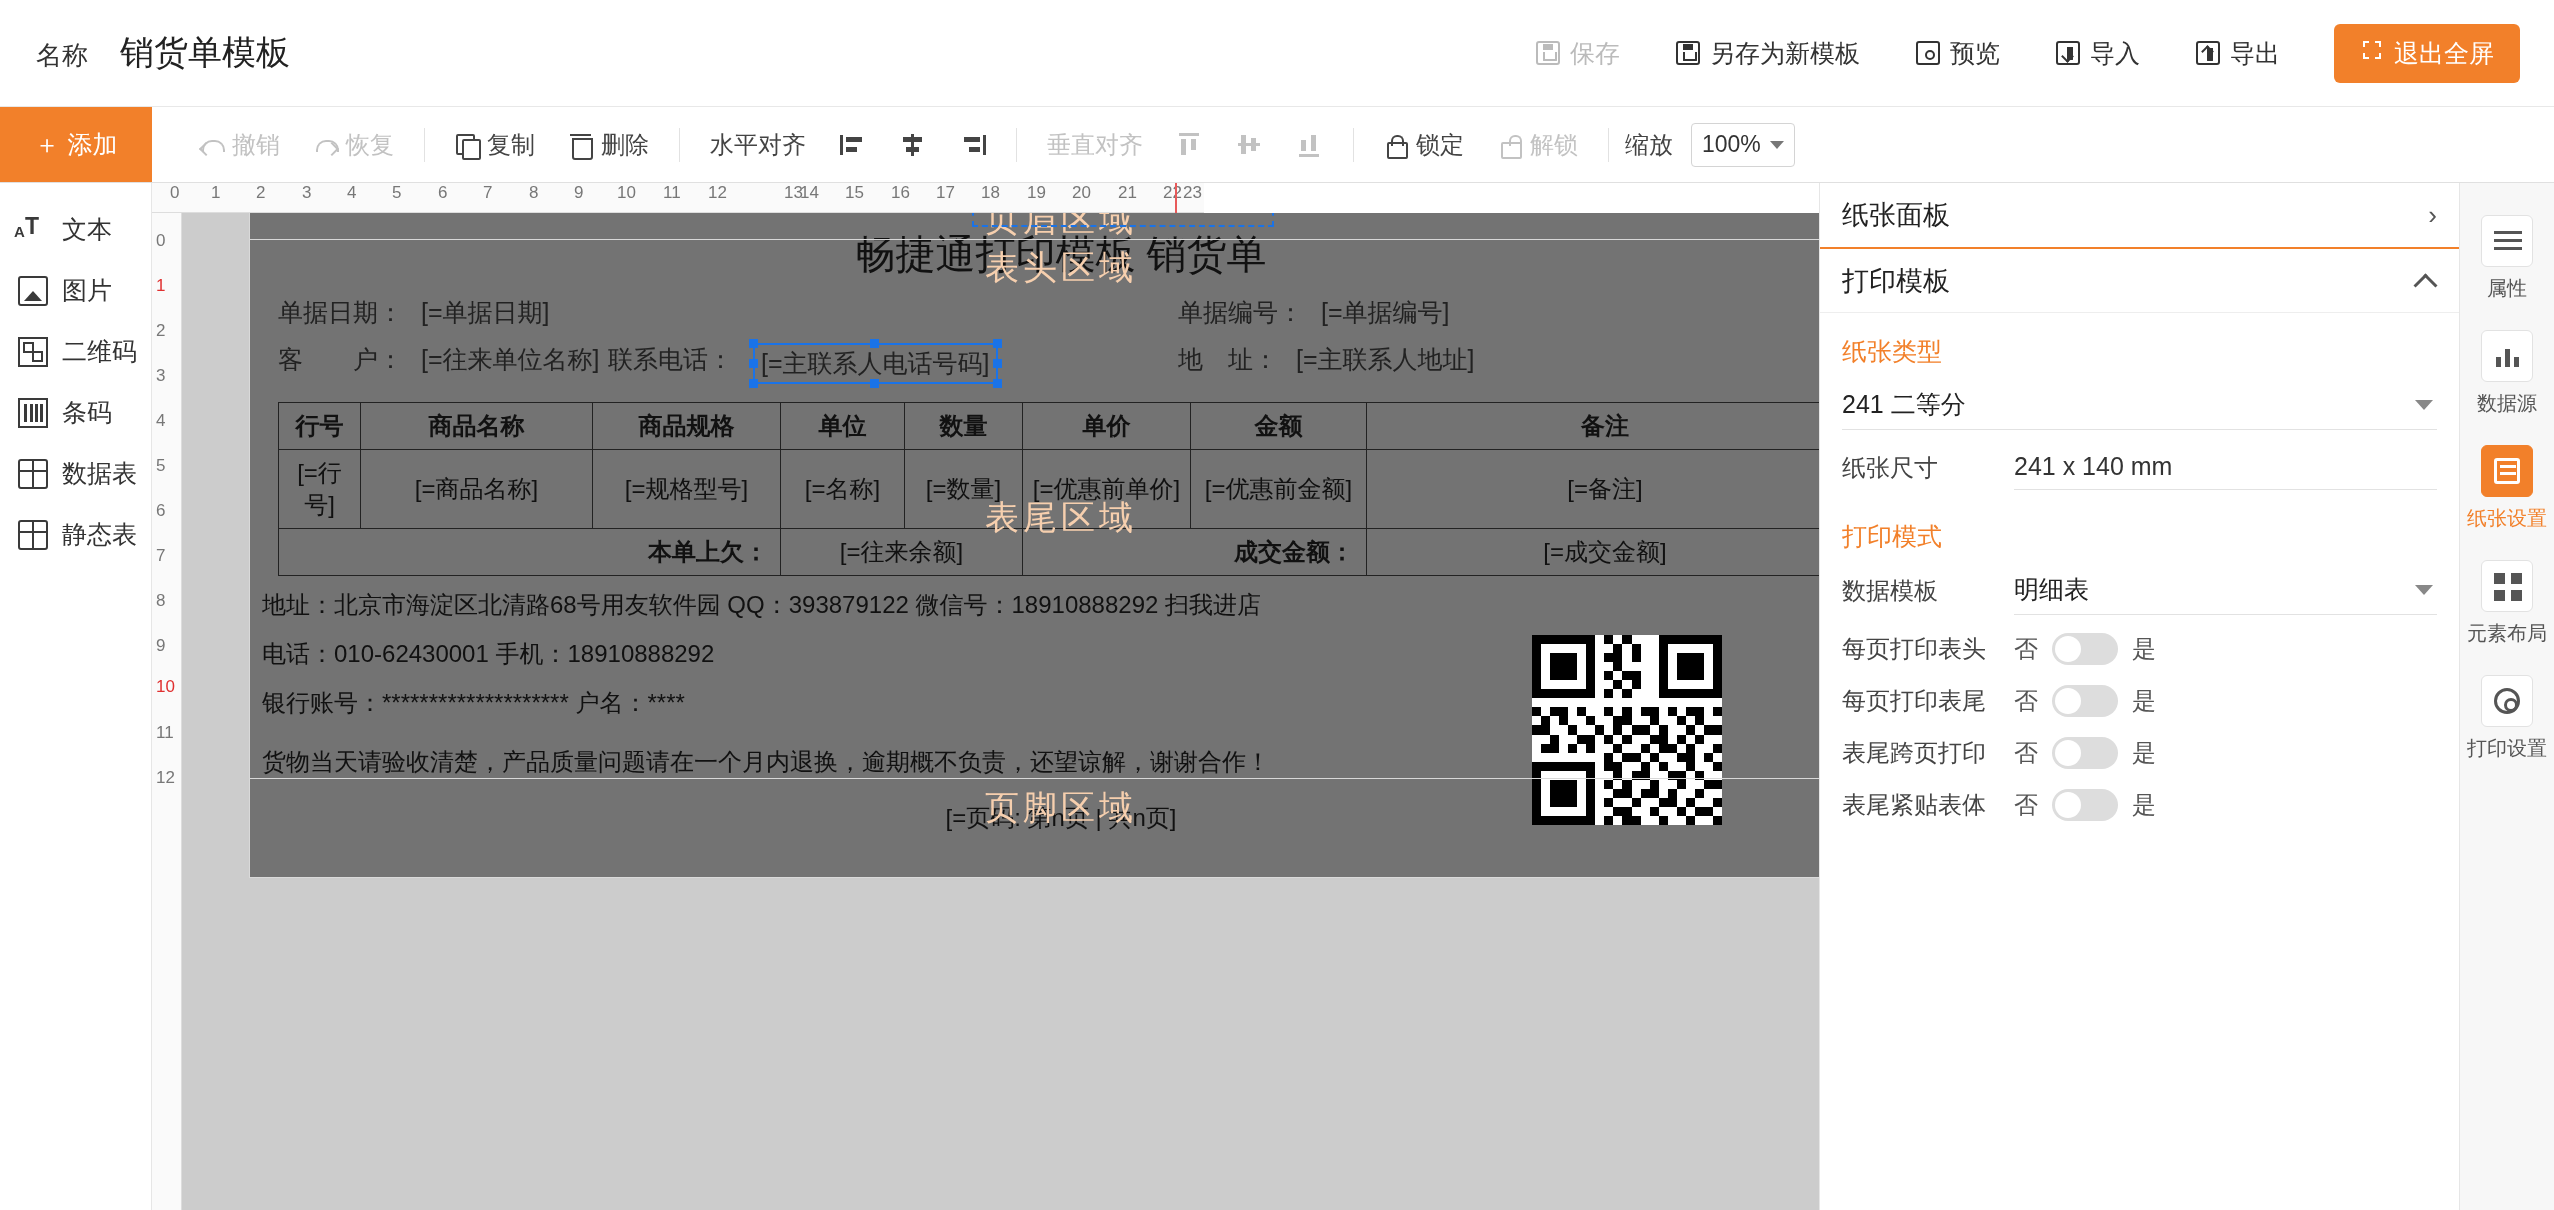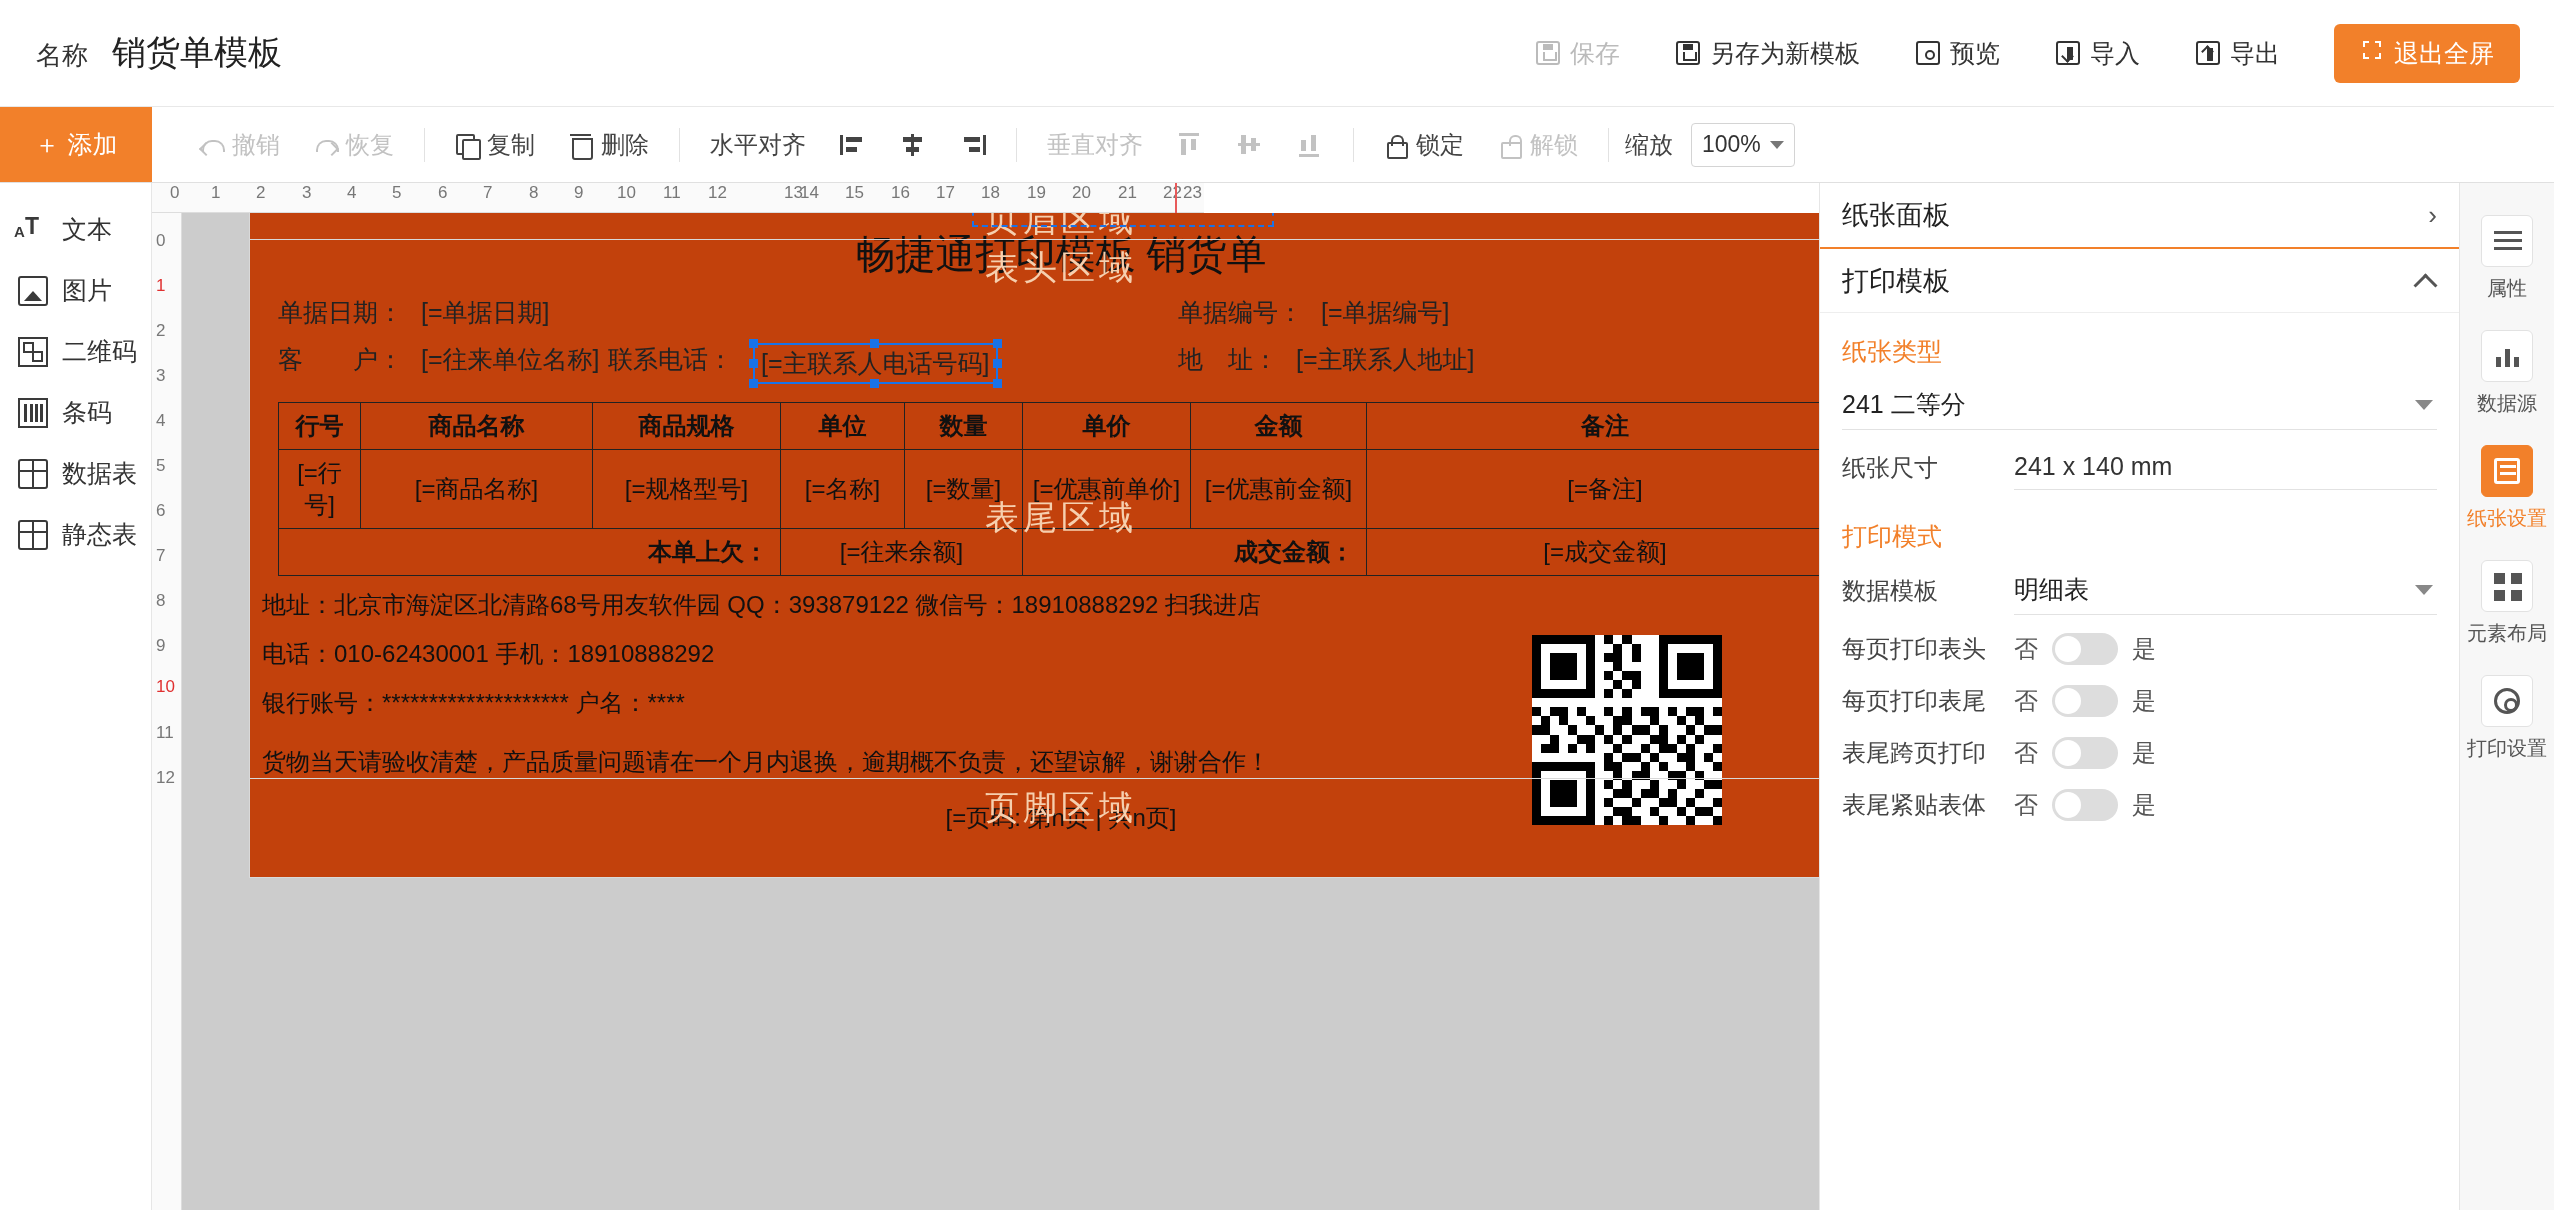--- a/index.html
+++ b/index.html
@@ -12,21 +12,21 @@
   .app { position: relative; width: 2554px; height: 1210px; }
 
   
   .topbar {
     position: absolute; top: 0; left: 0; width: 2554px; height: 107px;
     background: #ffffff; border-bottom: 1px solid #e8e8e8;
     display: flex; align-items: center;
   }
   .topbar-left { display: flex; align-items: baseline; padding-left: 36px; }
   .label-name { font-size: 26px; color: #333; }
-  .doc-title { font-size: 34px; color: #222; margin-left: 24px; font-weight: 400; }
+  .doc-title { font-size: 34px; color: #222; margin-left: 32px; font-weight: 400; }
   .topbar-right { margin-left: auto; display: flex; align-items: center; padding-right: 34px; gap: 24px; }
   .tb-btn {
     display: flex; align-items: center; gap: 10px;
     font-size: 25px; color: #333; padding: 10px 16px; border-radius: 4px; cursor: pointer;
     background: transparent; border: none;
   }
   .tb-btn.disabled { color: #bbb; cursor: default; }
   .tb-btn .ic { display: inline-block; width: 24px; height: 24px; position: relative; }
   .ic-box { border: 2px solid currentColor; border-radius: 3px; }
   .ic-box::after {
@@ -188,21 +188,21 @@
   }
 
   
   .canvas {
     position: absolute; top: 213px; left: 182px; right: 735px; bottom: 0;
     background: #cccccc; overflow: hidden;
   }
   .binder { position: absolute; left: -42px; top: 0; width: 60px; height: 100%; }
   .page {
     position: absolute; left: 68px; top: -48px; width: 1622px; height: 712px;
-    background: #c2410c; box-shadow: 0 0 0 1px #d9d9d9;
+    background: #737373; box-shadow: 0 0 0 1px #d9d9d9;
   }
   .wm {
     position: absolute; left: 0; width: 100%; text-align: center;
     color: #f6cfae; font-size: 34px; letter-spacing: 4px; pointer-events: none;
   }
   .page .divline { position: absolute; left: 0; width: 100%; height: 1px; background: #d8d8d8; }
 
   .doc-h1 { text-align: center; font-size: 40px; color: #111; margin-top: 62px; font-weight: 400; }
   .fieldrow { display: flex; font-size: 25px; color: #222; margin-top: 14px; padding: 0 28px; }
   .f-a { width: 330px; display: flex; }

